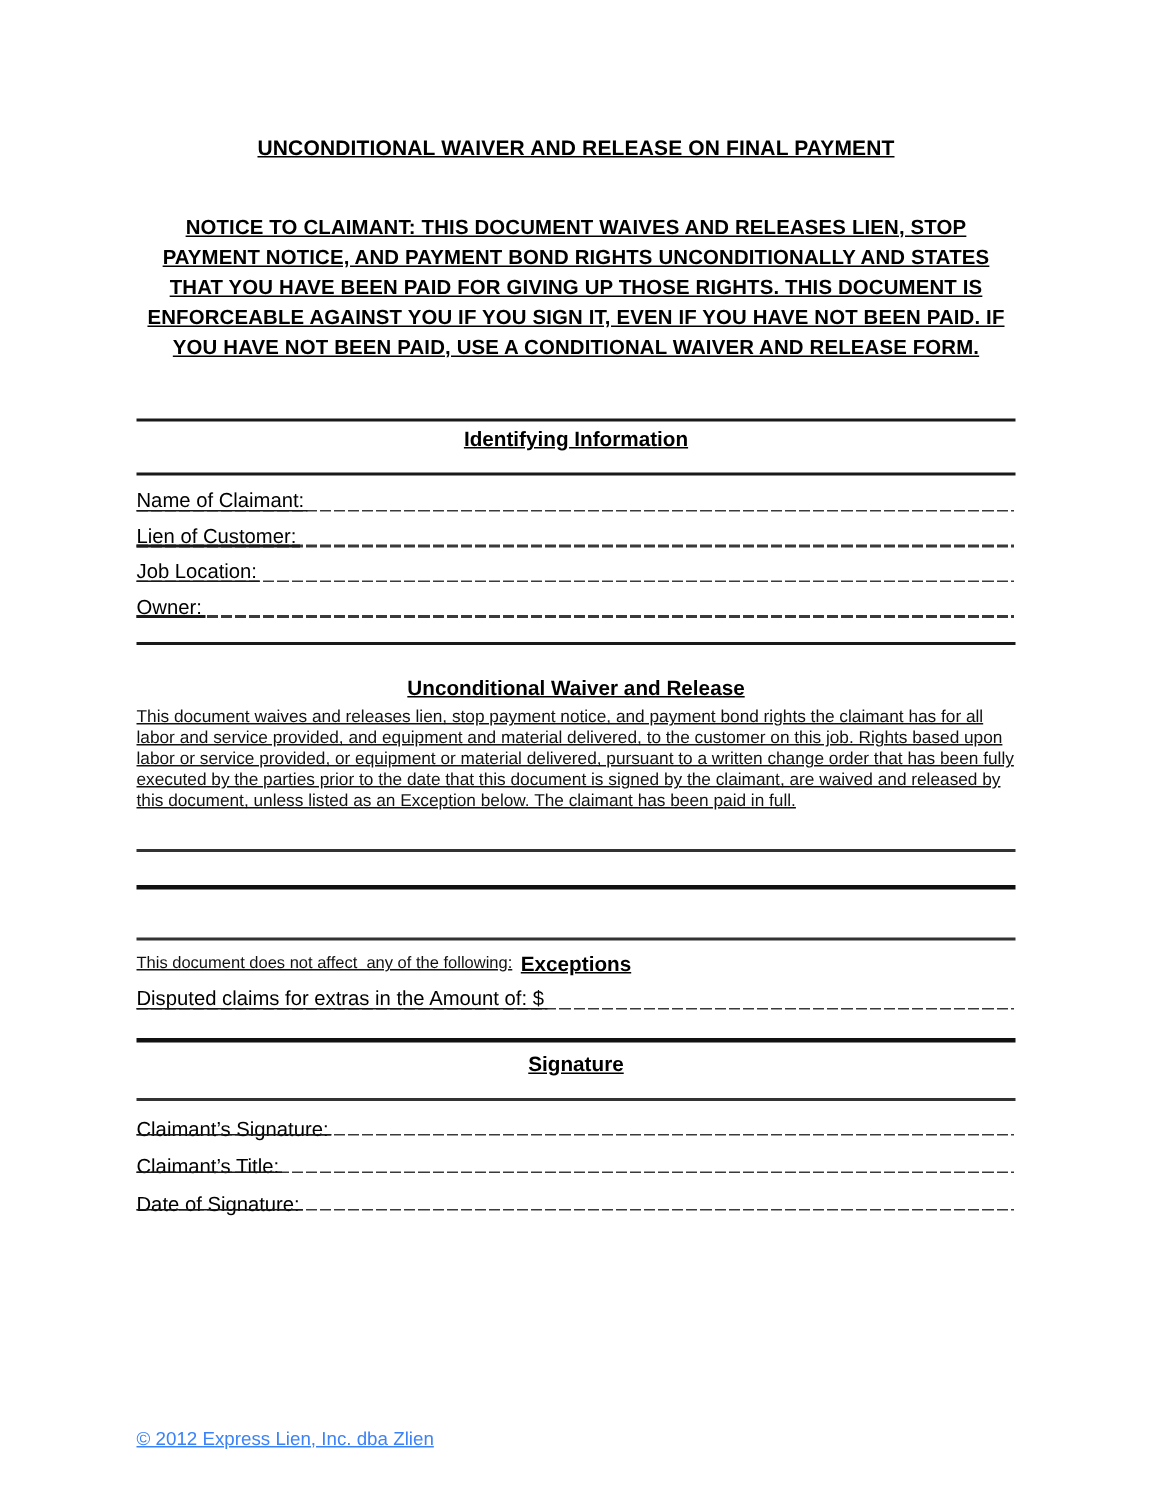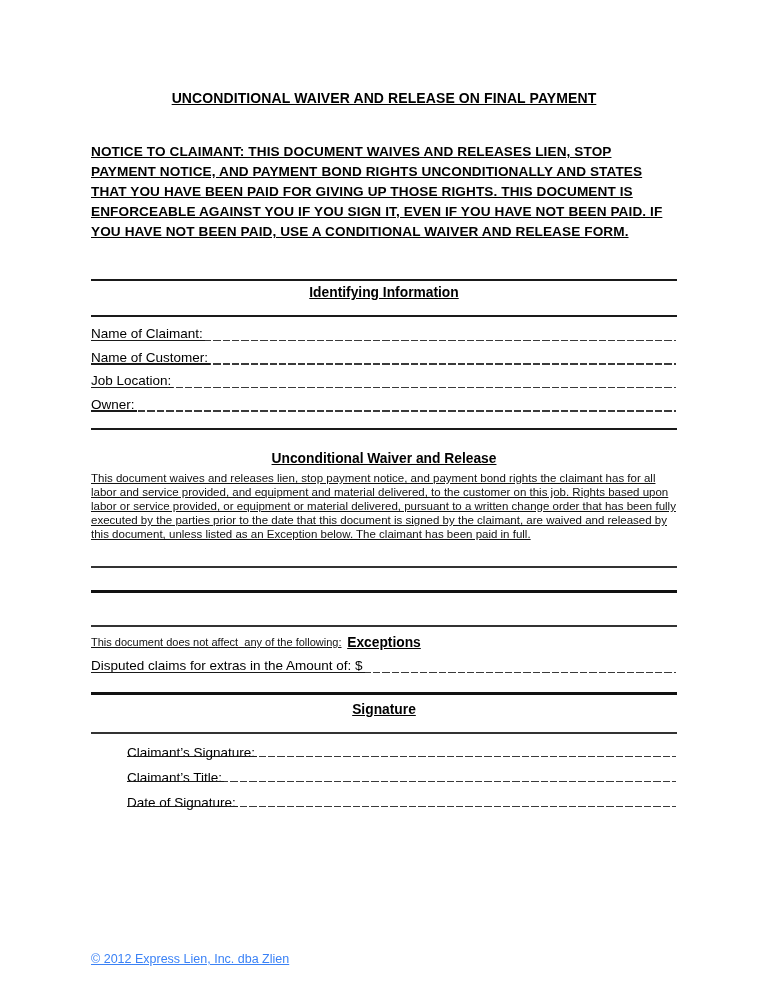--- a/index.html
+++ b/index.html
@@ -24,20 +24,21 @@
     font-weight: bold;
     font-size: 14px;
     letter-spacing: 0.1px;
   }
   .notice {
     top: 142px;
     font-weight: bold;
     font-size: 13.6px;
     line-height: 20px;
     letter-spacing: 0.1px;
+    text-align: center;
   }
   .sec-heading {
     text-align: center;
     font-weight: bold;
     font-size: 13.8px;
   }
   .h-ident   { top: 285px; }
   .h-waiver  { top: 451px; }
   .h-except  { top: 595px; margin-top: 40px; }
   .h-sig     { top: 702px; }
@@ -63,21 +64,21 @@
   .sig-fields { top: 744px; }
 
   .field-row {
     position: relative;
     height: 17px;
     margin-bottom: 6.5px;
     font-size: 13.5px;
     line-height: 17px;
     white-space: nowrap;
   }
-  .sig-fields .field-row { margin-bottom: 8px; margin-left: 36px; }
+  .sig-fields .field-row { margin-bottom: 8px; }
 
   
   .field-row::after {
     content: "";
     position: absolute;
     left: 0; right: 1px; bottom: 1px;
     height: 1.4px;
     background: repeating-linear-gradient(90deg, #3a3a3a 0 7.4px, transparent 7.4px 9.4px);
   }
   .field-label {
@@ -136,21 +137,21 @@
 
   <div class="rule r1"></div>
   <div class="abs sec-heading h-ident">Identifying Information</div>
   <div class="rule r2"></div>
 
   <div class="abs fields">
     <div class="field-row">
       <span class="field-label">Name of Claimant:</span><span class="field-value"></span>
     </div>
     <div class="field-row">
-      <span class="field-label">Name of Customer:</span><span class="field-value"></span>
+      <span class="field-label">Lien of Customer:</span><span class="field-value"></span>
     </div>
     <div class="field-row">
       <span class="field-label">Job Location:</span><span class="field-value"></span>
     </div>
     <div class="field-row">
       <span class="field-label">Owner:</span><span class="field-value"></span>
     </div>
   </div>
 
   <div class="rule r3"></div>

